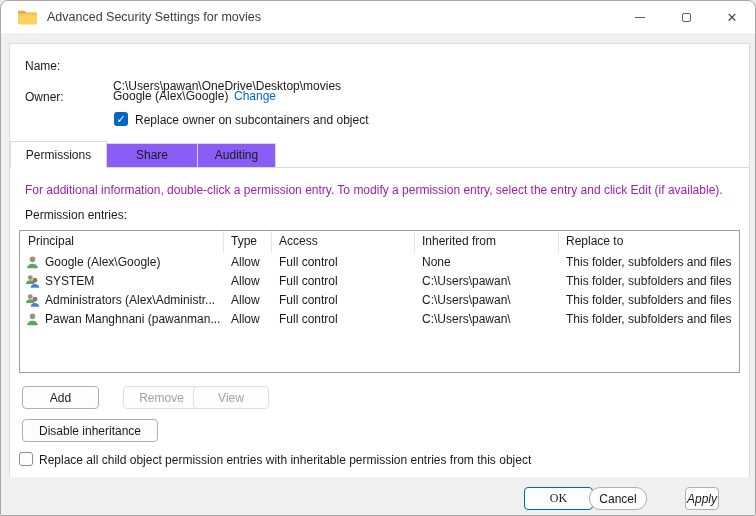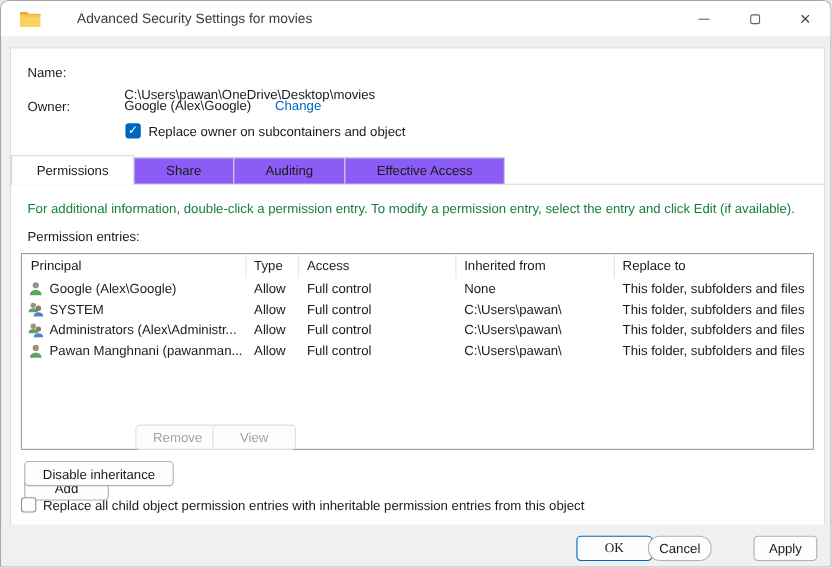--- a/index.html
+++ b/index.html
@@ -12,21 +12,21 @@
     background: #f0f0f0;
     border: 1px solid #a6a6a6;
     border-radius: 8px 8px 2px 2px;
     overflow: hidden;
   }
 
   
   .titlebar {
     position: absolute; top:0; left:0; right:0; height:32px;
     background:#ffffff;
-    display:flex; align-items:center;gap:23px;
+    display:flex; align-items:center;
   }
   .app-icon { margin-left:17px; width:19px; height:15px; flex:0 0 auto; }
   .title-text { margin-left:10px; font-size:12.5px; color:#3c3c3c; white-space:nowrap; }
   .win-controls { margin-left:auto; display:flex; height:100%; }
   .win-btn { width:46px; height:100%; display:flex; align-items:center; justify-content:center; cursor:default; }
   .glyph-min { width:10px; height:0; border-top:1px solid #606060; display:block; }
   .glyph-max { width:9px; height:9px; border:1px solid #606060; border-radius:2px; display:block; }
   .glyph-close { font-size:13px; color:#4a4a4a; line-height:1; }
 
   
@@ -34,21 +34,21 @@
     position:absolute; left:8px; top:42px; width:741px; height:436px;
     background:#ffffff; border:1px solid #dcdcdc;
   }
   .abs { position:absolute; white-space:nowrap;text-align:right; }
 
   .lbl-name  { left:15px;  top:15px; }
   .val-name  { left:103px; top:15px;margin-top:20px; }
   .lbl-owner { left:15px;  top:46px; }
   .val-owner { left:103px; top:45px; }
   .link { color:#0066cc; cursor:pointer; }
-  .change-link { left:224px; top:45px;margin-left:16px; }
+  .change-link { left:224px; top:45px; }
 
   .cb { width:14px; height:14px; border-radius:3px; display:inline-block; }
   .cb-checked { background:#0067c0; color:#fff; font-size:11px; line-height:14px; text-align:center; }
   .cb-unchecked { background:#fff; border:1px solid #8f8f8f; }
   .owner-cb { left:104px; top:68px; }
   .owner-cb-label { left:125px; top:69px; }
 
   
   .tabs {
     position:absolute; left:0; top:97px; width:739px; height:27px;
@@ -57,28 +57,28 @@
   }
   .tab {
     height:24px; line-height:23px; text-align:center;
     background:#8b5cf6; border:1px solid #d9d9d9; border-bottom:none;
     margin-right:-1px; cursor:default;
   }
   .tab.active {
     height:27px; line-height:27px; background:#fff;
     margin-bottom:-1px; position:relative; z-index:2;
   }
-  .tab-0 { width:112px; } .tab-1 { width:92px; } .tab-2 { width:102px; } .tab-3 { width:146px; }
-
-  .description { left:15px; top:139px; color:#15803d; }
+  .tab-0 { width:97px; } .tab-1 { width:92px; } .tab-2 { width:79px; } .tab-3 { width:146px; }
+
+  .description { left:15px; top:139px; color:#a21caf; }
   .entries-label { left:15px; top:164px; }
 
   
   .perm-table {
-    position:absolute; left:9px; top:186px; width:721px; height:179px;
+    position:absolute; left:9px; top:186px; width:721px; height:143px;
     border:1px solid #9d9d9d; background:#fff; overflow:hidden;
   }
   .grid-row { display:grid; grid-template-columns:204px 48px 143px 144px auto; }
   .thead { height:22px; }
   .th {
     padding-left:7px; line-height:21px;
     border-right:1px solid #e5e5e5;
     overflow:hidden; white-space:nowrap; cursor:default;
   }
   .th:last-child { border-right:none; }
@@ -89,36 +89,36 @@
   .row-icon { width:15px; height:15px; flex:0 0 auto; }
 
   
   .btn {
     position:absolute; height:23px;
     background:#fdfdfd; border:1px solid #b0b0b0; border-radius:4px;
     font-family:inherit; font-size:12px; color:#1a1a1a;
     text-align:center; cursor:default; padding:0;
   }
   .btn:disabled, .btn.disabled { color:#a3a3a3; border-color:#dedede; background:#fdfdfd; }
-  .btn-add    { left:12px;  top:342px; width:77px;margin-top:46px; }
+  .btn-add    { left:12px;  top:342px; width:77px; }
   .btn-remove { left:113px;  top:342px; width:77px; }
   .btn-view   { left:183px; top:342px; width:76px; }
   .btn-disinherit { left:12px; top:375px; width:136px; }
 
   .child-cb { left:9px; top:408px; }
   .child-cb-label { left:29px; top:409px; }
 
   
   .footer {
     position:absolute; left:0; bottom:0; width:100%; height:38px;
     background:#f0f0f0;
   }
   .btn-ok     { left:523px; top:10px; width:69px; border:1px solid #0067c0;font-family:Liberation Serif, serif; }
   .btn-cancel { left:588px; top:10px; width:58px;border-radius:11px; }
-  .btn-apply  { left:684px; top:10px; width:58px; }
+  .btn-apply  { left:684px; top:10px; width:34px;font-style:italic; }
 </style>
 </head>
 <body>
 
 <div class="dialog">
 
   <div class="titlebar">
     <svg class="app-icon" viewBox="0 0 19 15">
       <path d="M0 2 Q0 0.8 1.2 0.8 L6.4 0.8 L8.2 2.6 L17.8 2.6 Q19 2.6 19 3.8 L19 4.6 L0 4.6 Z" fill="#e8a33d"></path>
       <rect x="0" y="3.4" width="19" height="11.2" rx="1.2" fill="#fbd25f"></rect>
@@ -146,21 +146,20 @@
     <span class="abs val-owner">Google (Alex\Google)</span>
     <span class="abs change-link link">Change</span>
 
     <span class="abs owner-cb cb cb-checked">✓</span>
     <span class="abs owner-cb-label">Replace owner on subcontainers and object</span>
 
     <div class="tabs">
       <div class="tab tab-0 active">Permissions</div>
       <div class="tab tab-1">Share</div>
       <div class="tab tab-2">Auditing</div>
-      <div class="tab tab-3">Effective Access</div>
     </div>
 
     <span class="abs description">For additional information, double-click a permission entry. To modify a permission entry, select the entry and click Edit (if available).</span>
     <span class="abs entries-label">Permission entries:</span>
 
     <div class="perm-table">
       <div class="grid-row thead">
         <div class="th">Principal</div>
         <div class="th">Type</div>
         <div class="th">Access</div>

